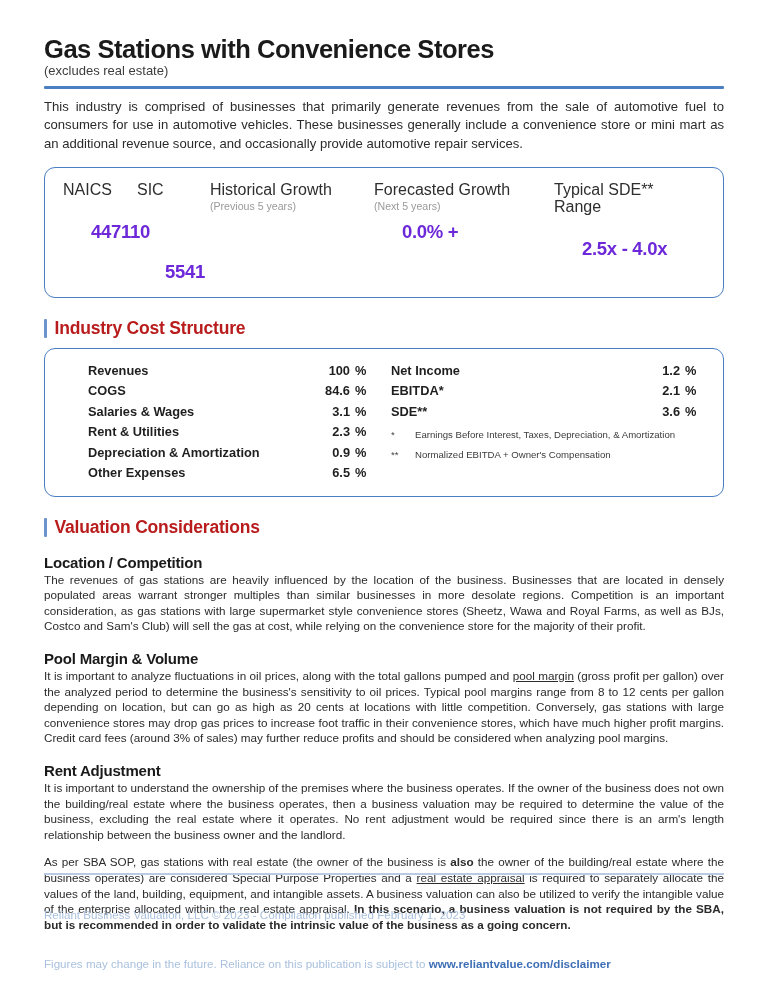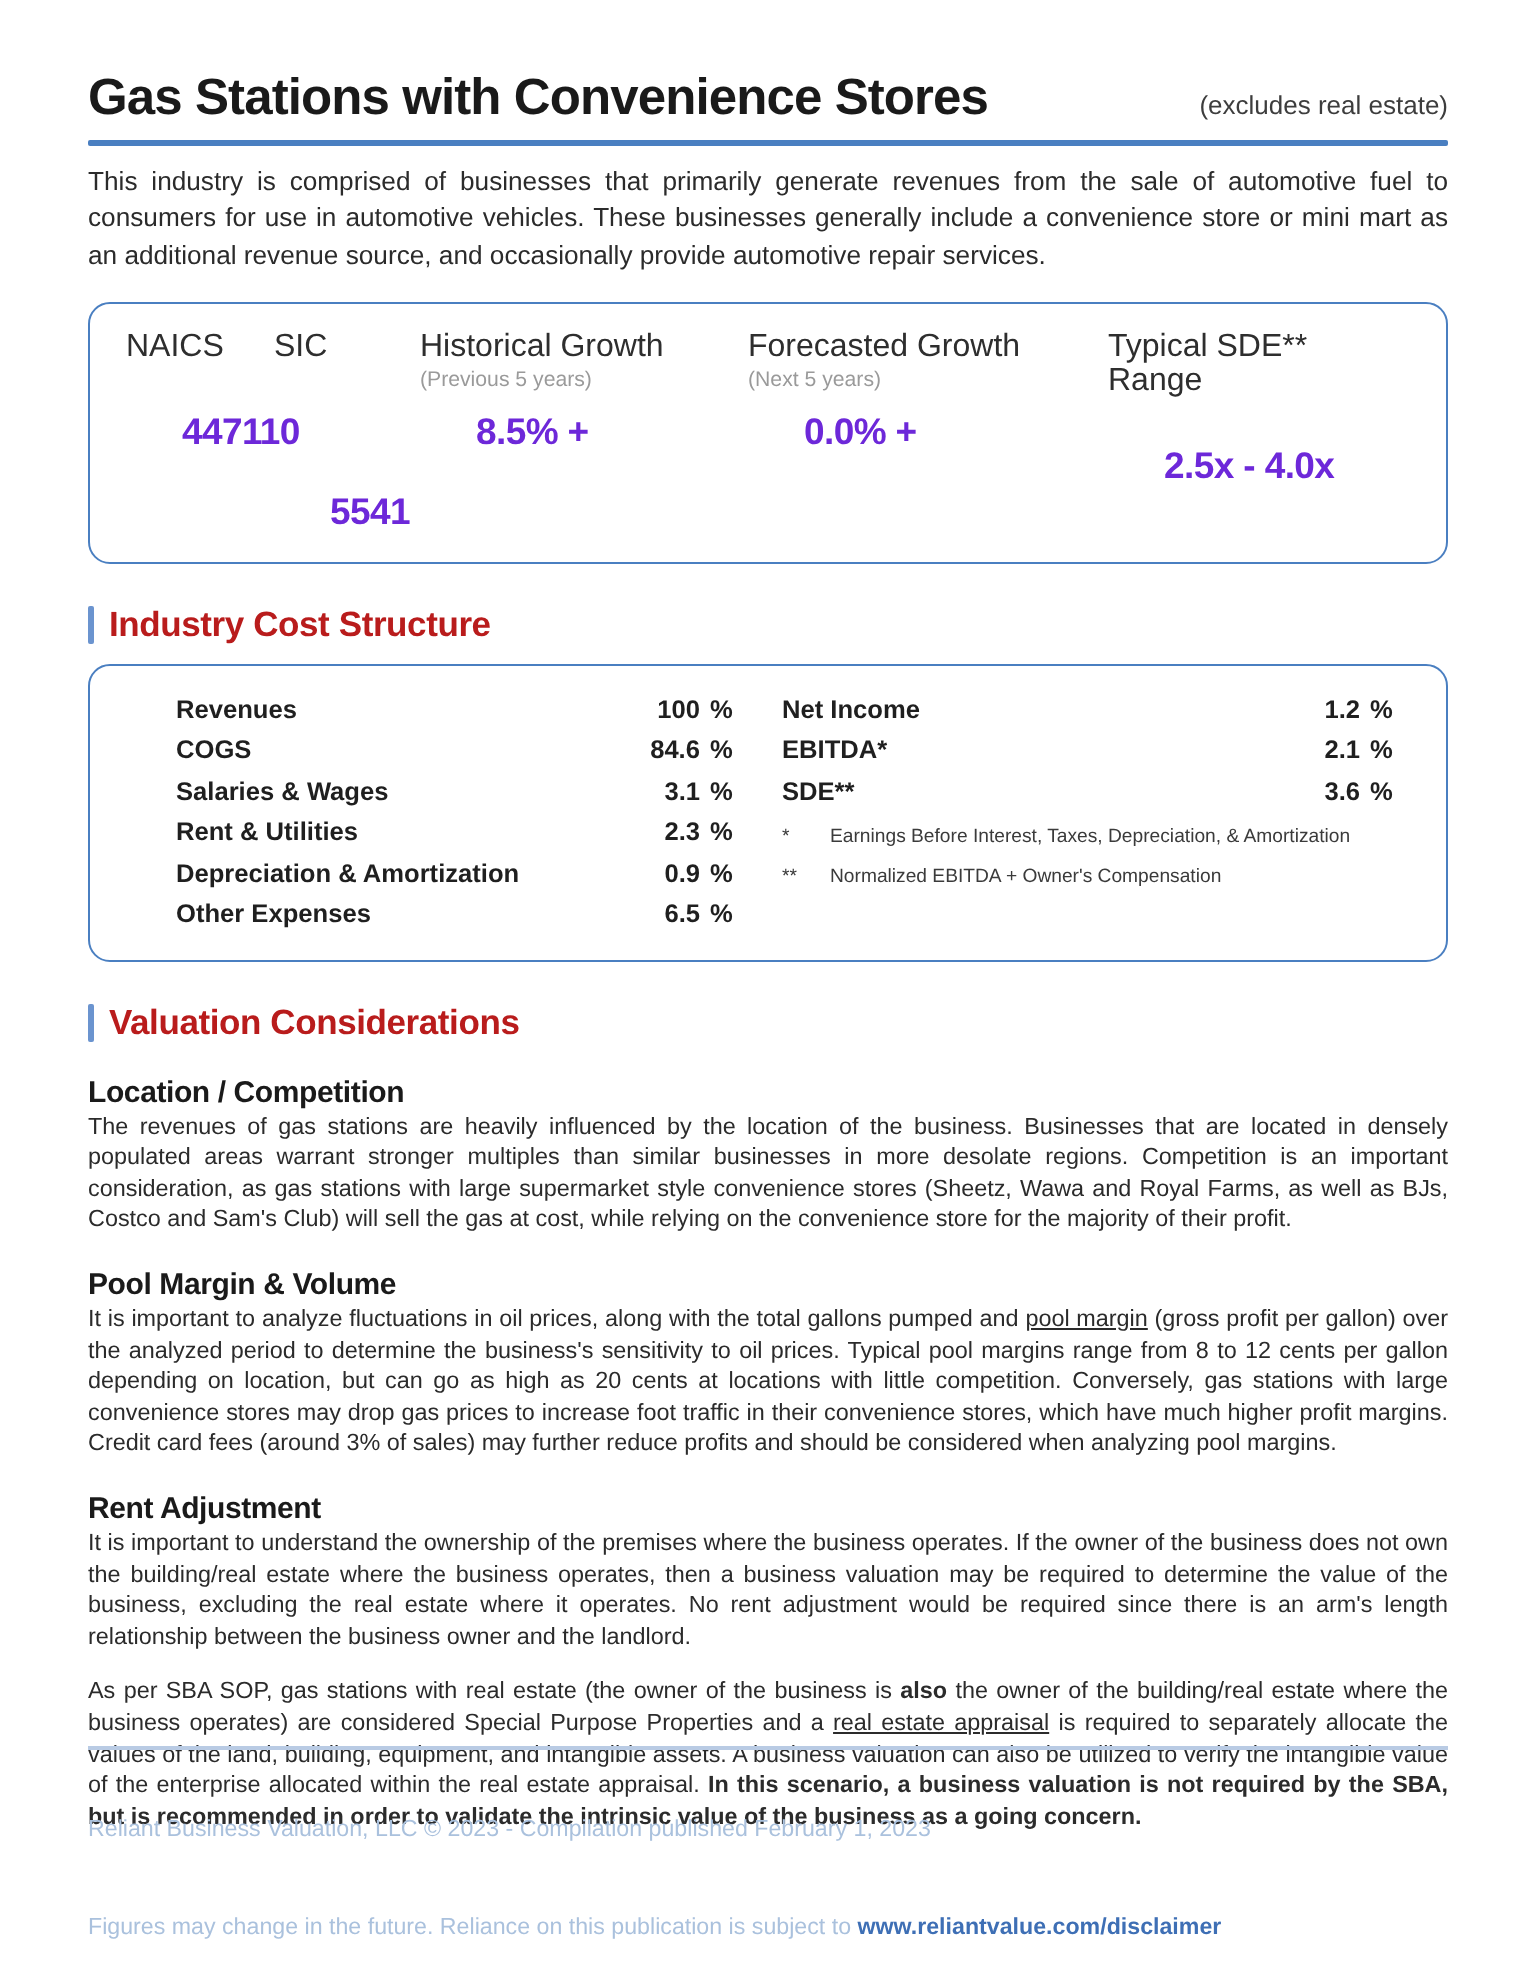--- a/index.html
+++ b/index.html
@@ -21,20 +21,21 @@
     box-sizing: border-box;
     padding: 0 44px;
   }
 
   
   .title-row {
     display: flex;
     align-items: baseline;
     justify-content: space-between;
     padding-top: 36px;
+    flex-direction: column;
   }
   .doc-title {
     font-size: 25.5px;
     font-weight: bold;
     letter-spacing: -0.45px;
     line-height: 1.05;
     color: #1a1a1a;
     margin: 0;
   }
   .title-note {
@@ -224,21 +225,20 @@
       <div class="fact-value">447110</div>
     </div>
     <div class="fact-col sic">
       <div class="fact-label">SIC</div>
       <div class="fact-sub"></div>
       <div class="fact-value">5541</div>
     </div>
     <div class="fact-col hist">
       <div class="fact-label">Historical Growth</div>
       <div class="fact-sub">(Previous 5 years)</div>
-      <div class="fact-value">8.5% +</div>
     </div>
     <div class="fact-col fore">
       <div class="fact-label">Forecasted Growth</div>
       <div class="fact-sub">(Next 5 years)</div>
       <div class="fact-value">0.0% +</div>
     </div>
     <div class="fact-col sde">
       <div class="fact-label">Typical SDE** Range</div>
       <div class="fact-sub"></div>
       <div class="fact-value">2.5x - 4.0x</div>

